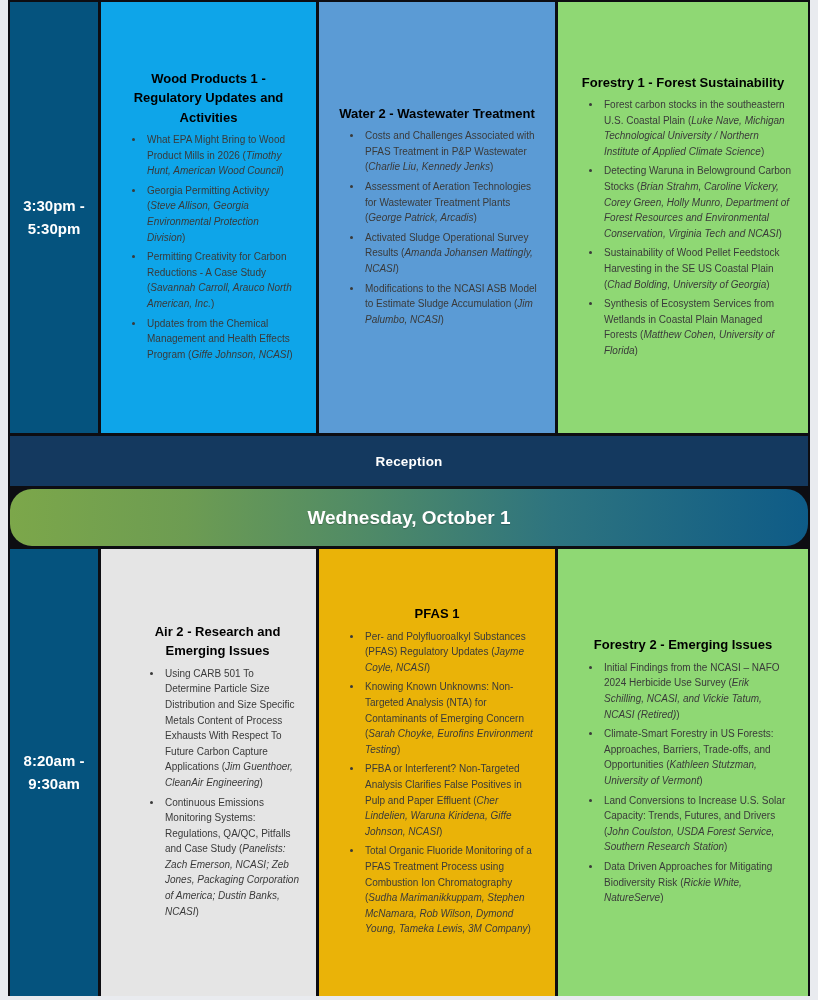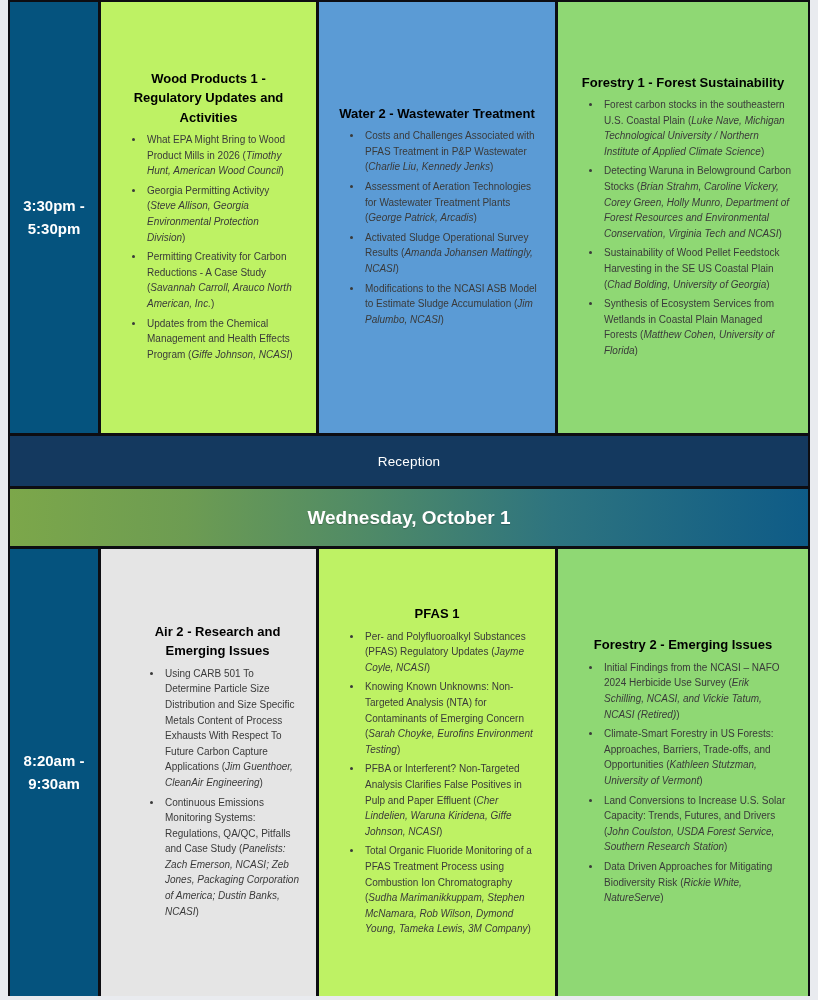--- a/index.html
+++ b/index.html
@@ -45,36 +45,37 @@
   ul.talks li{
     color:#3a3a3a;font-size:10px;line-height:1.56;
     margin:4px;padding-left:2px;
   }
   ul.talks li em{font-style:italic;}
   .banner{
     display:flex;align-items:center;justify-content:center;
     color:#ffffff;text-align:center;
   }
   .banner.reception{
-    background:#14395f;font-size:13.5px;font-weight:normal;letter-spacing:.2px;
+    background:#14395f;font-size:13.5px;font-weight:bold;letter-spacing:.2px;
   }
   .banner.day{
     background:linear-gradient(90deg,#7ca74a 0%,#6d9c52 22%,#4f8a67 45%,#2e747f 68%,#0e5b87 100%);
     font-size:19px;font-weight:bold;
     text-shadow:0 1px 1px rgba(0,0,0,.25);
+    border-radius:22px;
   }
 </style>
 </head>
 <body>
 
 <div class="board">
 
   <div class="session-row">
     <div class="time-cell">3:30pm - 5:30pm</div>
-  <div class="session-cell" style="background: #bef264;">
+  <div class="session-cell" style="background: #0ea5e9;">
         <div class="session-title">Wood Products 1 - Regulatory Updates and Activities</div>
         <ul class="talks">
           <li><span>What EPA Might Bring to Wood Product Mills in 2026 (</span><em>Timothy Hunt, American Wood Council</em><span>)</span></li>
           <li><span>Georgia Permitting Activityy (</span><em>Steve Allison, Georgia Environmental Protection Division</em><span>)</span></li>
           <li><span>Permitting Creativity for Carbon Reductions - A Case Study (</span><em>Savannah Carroll, Arauco North American, Inc.</em><span>)</span></li>
           <li><span>Updates from the Chemical Management and Health Effects Program (</span><em>Giffe Johnson, NCASI</em><span>)</span></li>
         </ul>
       </div>
       <div class="session-cell" style="background: rgb(91, 155, 213);">
         <div class="session-title">Water 2 - Wastewater Treatment</div>
@@ -102,21 +103,21 @@
 
   <div class="session-row">
     <div class="time-cell">8:20am - 9:30am</div>
   <div class="session-cell" style="background: #e5e5e5; padding-left: 31px;">
         <div class="session-title">Air 2 - Research and Emerging Issues</div>
         <ul class="talks">
           <li><span>Using CARB 501 To Determine Particle Size Distribution and Size Specific Metals Content of Process Exhausts With Respect To Future Carbon Capture Applications (</span><em>Jim Guenthoer, CleanAir Engineering</em><span>)</span></li>
           <li><span>Continuous Emissions Monitoring Systems: Regulations, QA/QC, Pitfalls and Case Study (</span><em>Panelists: Zach Emerson, NCASI; Zeb Jones, Packaging Corporation of America; Dustin Banks, NCASI</em><span>)</span></li>
         </ul>
       </div>
-      <div class="session-cell" style="background: #bef264;">
+      <div class="session-cell" style="background: #eab308;">
         <div class="session-title">PFAS 1</div>
         <ul class="talks">
           <li><span>Per- and Polyfluoroalkyl Substances (PFAS) Regulatory Updates (</span><em>Jayme Coyle, NCASI</em><span>)</span></li>
           <li><span>Knowing Known Unknowns: Non-Targeted Analysis (NTA) for Contaminants of Emerging Concern (</span><em>Sarah Choyke, Eurofins Environment Testing</em><span>)</span></li>
           <li><span>PFBA or Interferent? Non-Targeted Analysis Clarifies False Positives in Pulp and Paper Effluent (</span><em>Cher Lindelien, Waruna Kiridena, Giffe Johnson, NCASI</em><span>)</span></li>
           <li><span>Total Organic Fluoride Monitoring of a PFAS Treatment Process using Combustion Ion Chromatography (</span><em>Sudha Marimanikkuppam, Stephen McNamara, Rob Wilson, Dymond Young, Tameka Lewis, 3M Company</em><span>)</span></li>
         </ul>
       </div>
       <div class="session-cell" style="background: rgb(143, 216, 116);">
         <div class="session-title">Forestry 2 - Emerging Issues</div>

